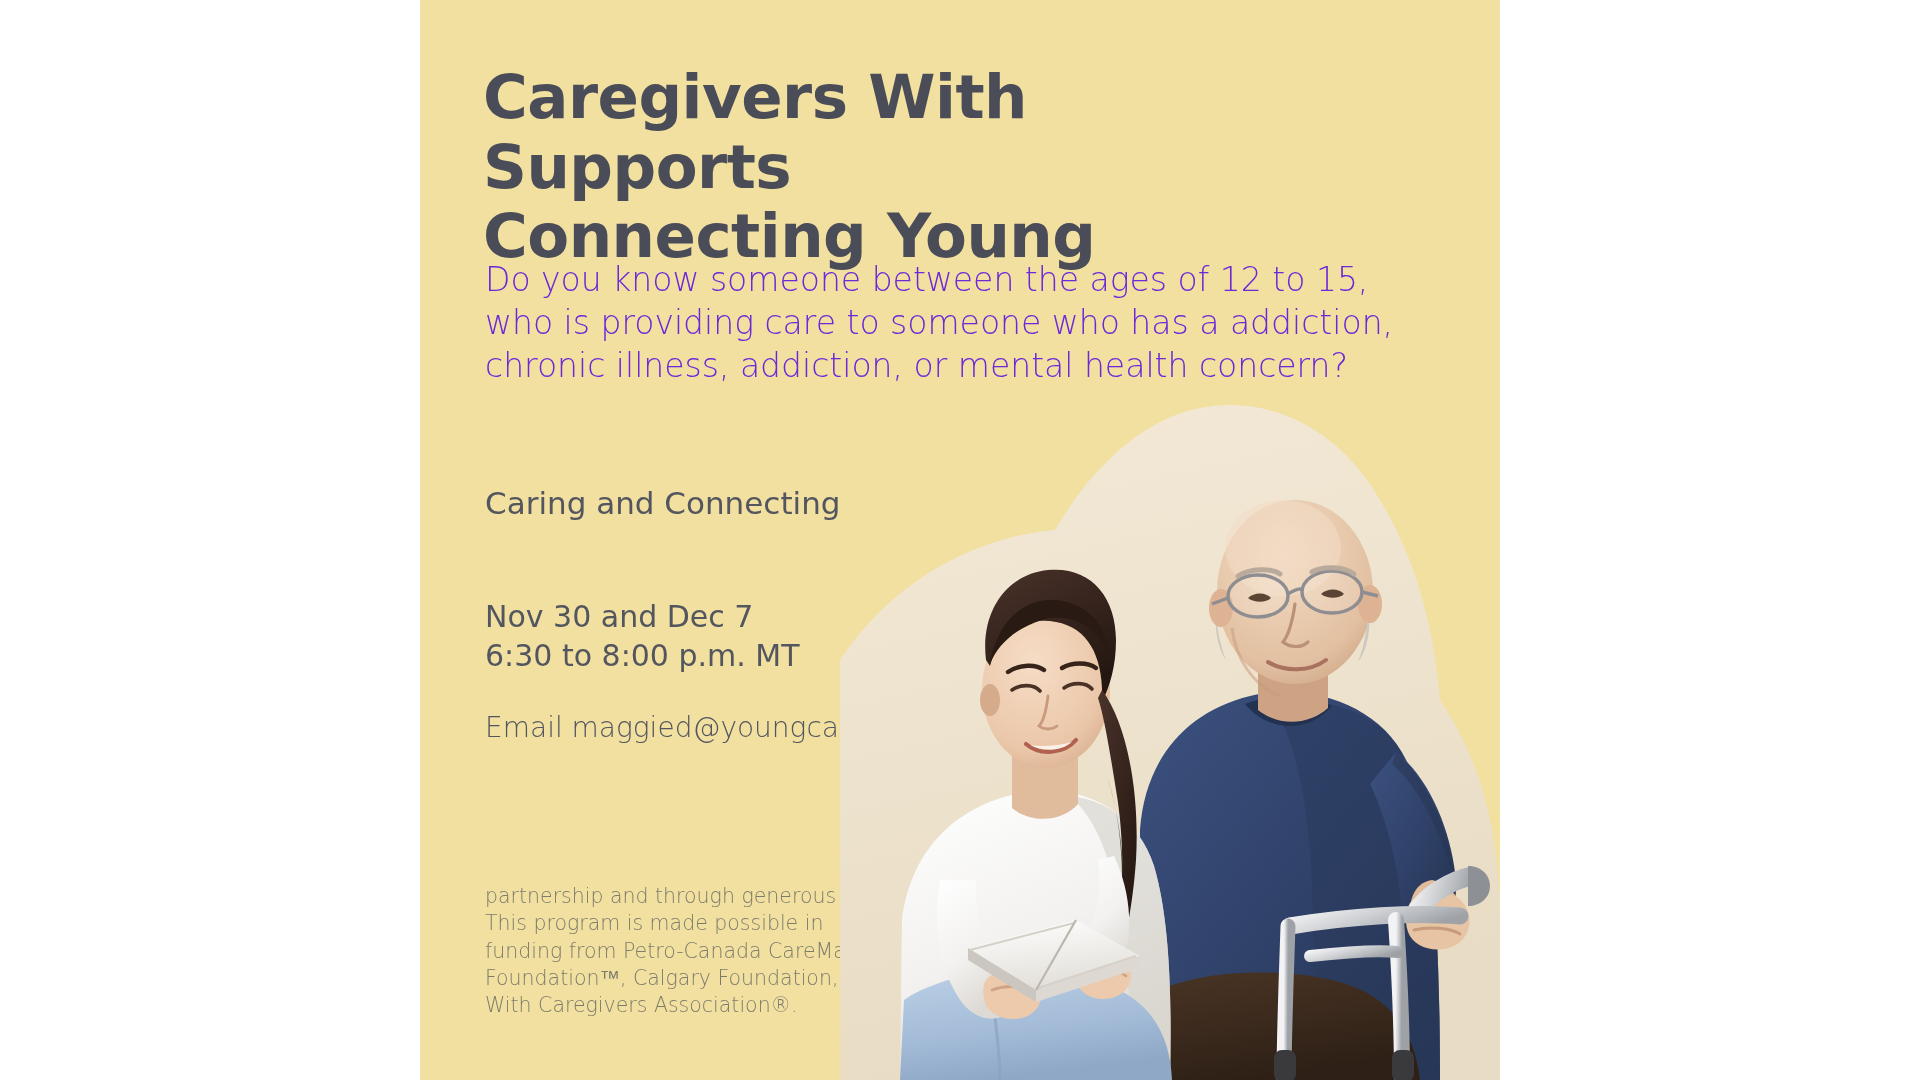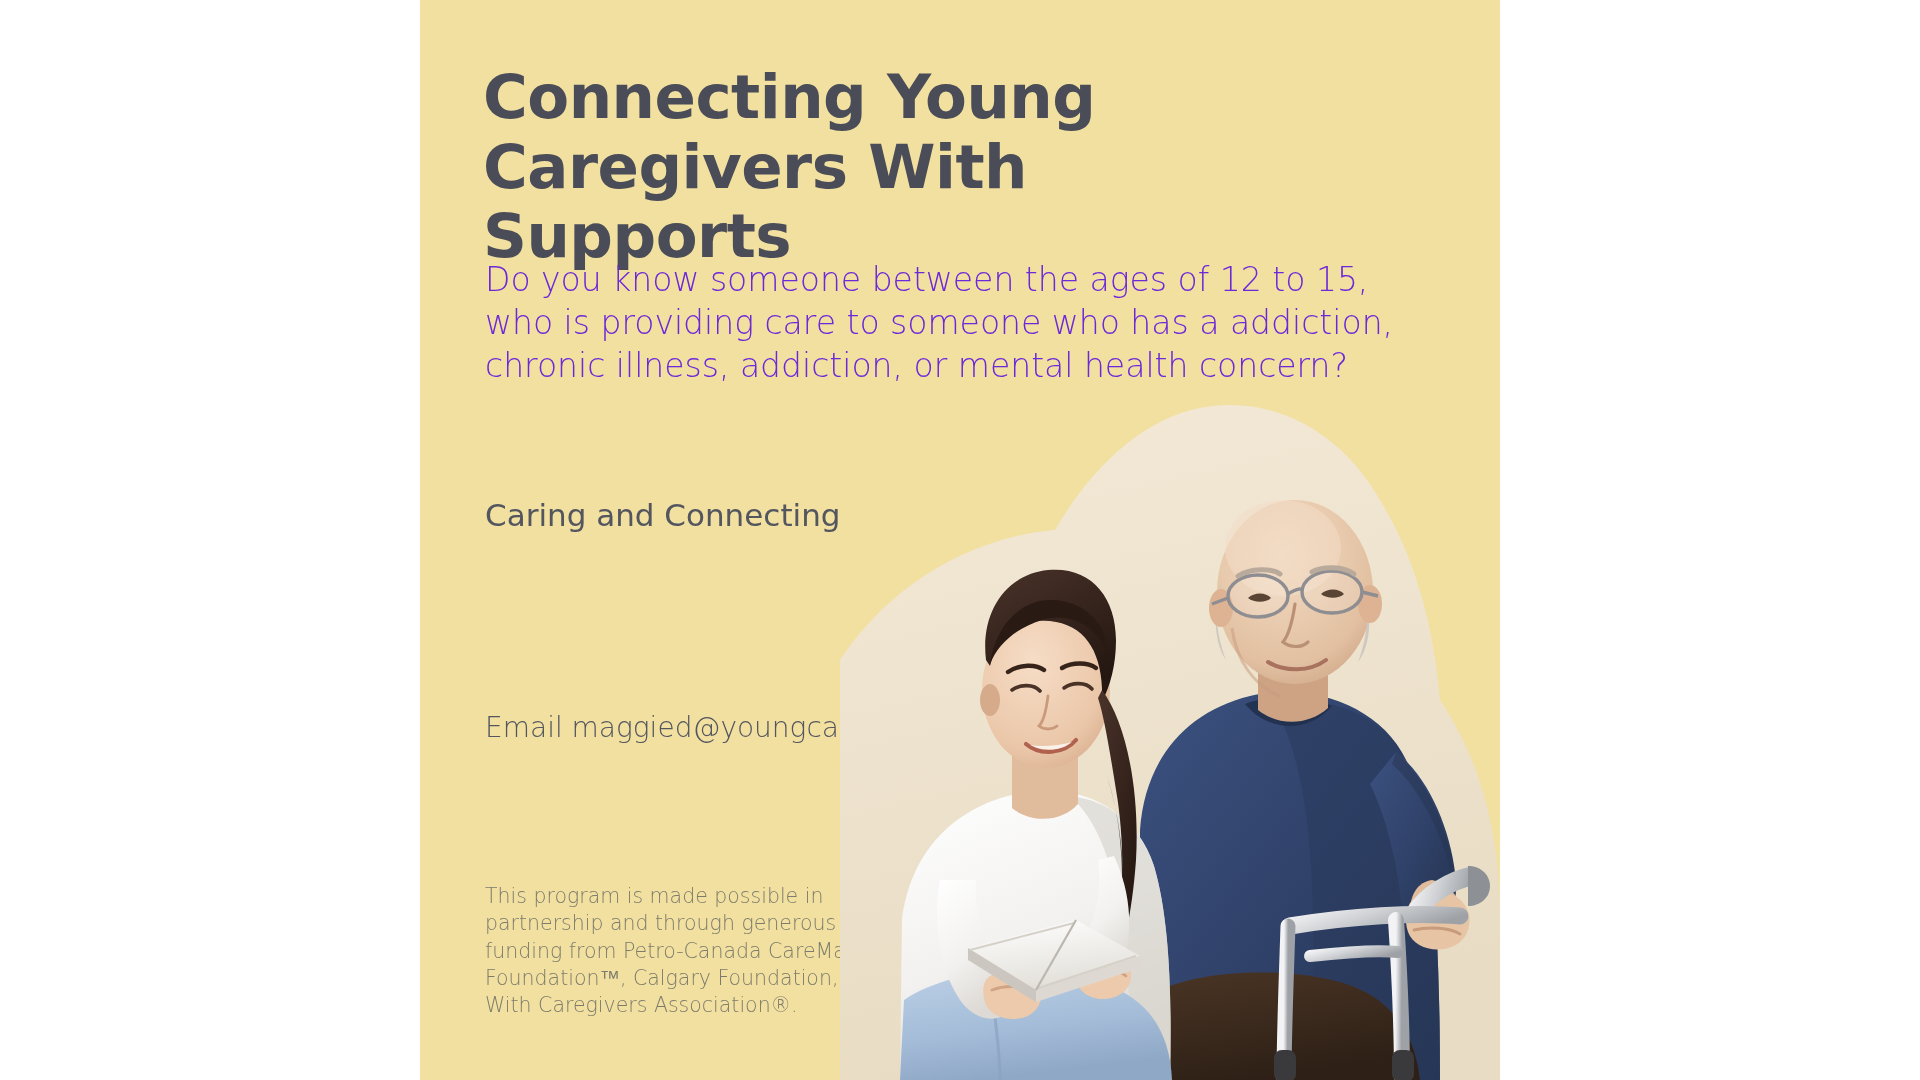--- a/index.html
+++ b/index.html
@@ -68,21 +68,20 @@
 
   #program-title {
     position: absolute;
     left: 2px;
     top: 484px;
     font-family: "DejaVu Sans", "Liberation Sans", sans-serif;
     font-weight: 400;
     font-size: 31px;
     line-height: 1.28;
     color: #53565f;
-    margin-top: 12px;
   }
   #program-title .pt-line { display: block; }
 
   #program-when {
     position: absolute;
     left: 2px;
     top: 597px;
     font-family: "DejaVu Sans", "Liberation Sans", sans-serif;
     font-weight: 400;
     font-size: 30px;
@@ -130,40 +129,44 @@
 </head>
 <body>
 
 <div id="canvas" style="background: rgb(255, 255, 255);">
 
   <div id="poster" style="background: rgb(242, 224, 160);">
 
     <div class="text-col">
 
       <div id="headline" style="color: rgb(74, 77, 88);">
+        <span class="hl-line">Caregivers With Supports</span>
         <span class="hl-line">Connecting Young</span>
-        <span class="hl-line">Caregivers With Supports</span>
       </div>
 
       <div id="subhead" style="color: #6d28d9;">
         <span class="sh-line">Do you know someone between the ages of 12 to 15,</span>
         <span class="sh-line">who is providing care to someone who has a addiction,</span>
         <span class="sh-line">chronic illness, addiction, or mental health concern?</span>
       </div>
 
       <div id="program-title" style="color: rgb(83, 86, 95);">
         <span class="pt-line">Caring and Connecting</span>
       </div>
 
+      <div id="program-when" style="color: rgb(83, 86, 95);">
+        <span class="pw-line">Nov 30 and Dec 7</span>
+        <span class="pw-line">6:30 to 8:00 p.m. MT</span>
+      </div>
 
       <div id="program-email" style="color: rgb(83, 86, 95);">Email maggied@youngcaregivers.ca</div>
 
       <div id="footer-note" style="color: rgb(125, 124, 108);">
+        <span class="fn-line">partnership and through generous</span>
         <span class="fn-line">This program is made possible in</span>
-        <span class="fn-line">partnership and through generous</span>
         <span class="fn-line">funding from Petro-Canada CareMakers</span>
         <span class="fn-line">Foundation™, Calgary Foundation, and</span>
         <span class="fn-line">With Caregivers Association®.</span>
       </div>
 
     </div>
 
     <div id="photo">
       <svg viewBox="0 0 660 720" preserveAspectRatio="xMidYMax meet" aria-hidden="true">
         <defs>

